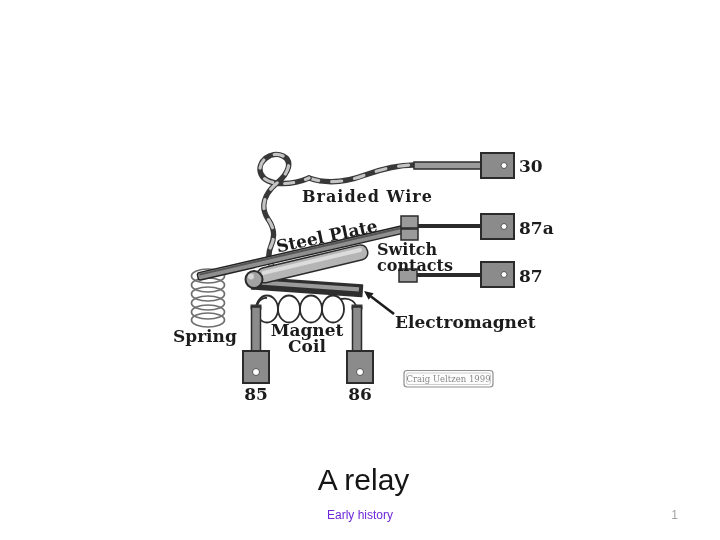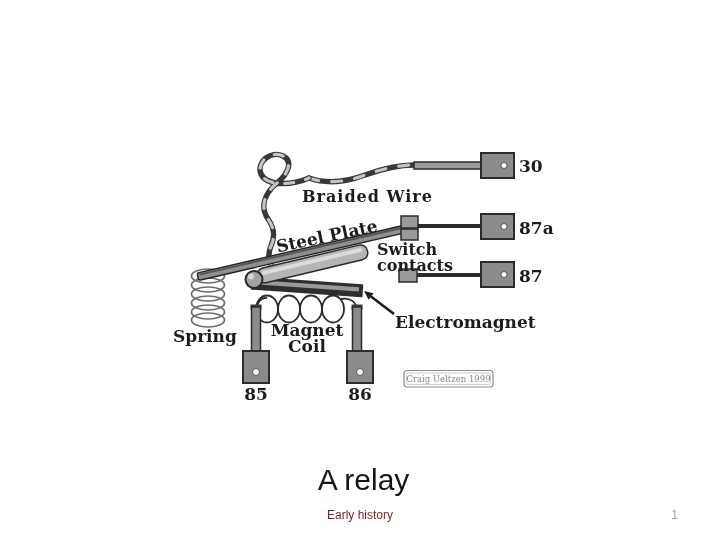--- a/index.html
+++ b/index.html
@@ -5,21 +5,21 @@
   html,body{margin:0;padding:0;background:#fff;}
   .slide{position:relative;width:720px;height:540px;background:#ffffff;overflow:hidden;
          font-family:"Liberation Sans",sans-serif;}
   .diagram{position:absolute;left:150px;top:115px;width:400px;height:285px;margin:15px;}
   .diagram svg{display:block;width:400px;height:285px;}
   .diagram-text{font-family:"DejaVu Serif","Liberation Serif",serif;font-weight:bold;fill:#1c1c1c;}
   .slide-title{position:absolute;left:0;top:451px;width:720px;margin:12px;box-sizing:border-box;
                padding-right:17px;text-align:center;font-size:30px;font-weight:normal;
                color:#151515;letter-spacing:0px;}
   .footer-text{position:absolute;left:0;right:0;top:508px;text-align:center;
-               font-size:12px;color:#7f1d1d;}
+               font-size:12px;color:#6d28d9;}
   .page-number{position:absolute;right:42px;top:508px;font-size:12px;color:#a3a3a3;}
 </style>
 </head>
 <body>
 
 <div class="slide">
 
   <figure class="diagram">
     <svg viewBox="150 115 400 285" xmlns="http://www.w3.org/2000/svg">
 

